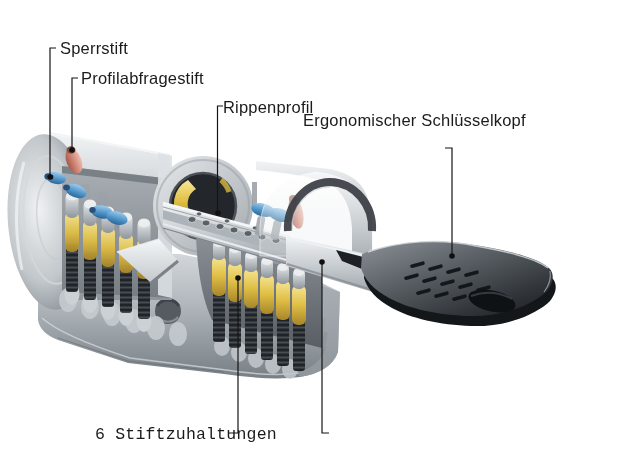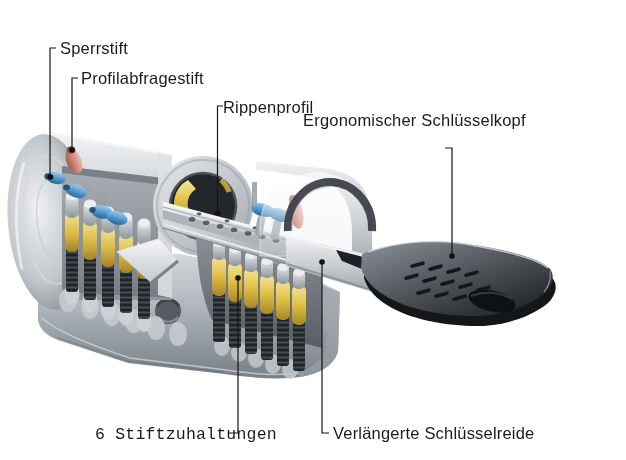--- a/index.html
+++ b/index.html
@@ -338,15 +338,14 @@
     <circle cx="238" cy="278" r="2.8"></circle>
     <circle cx="322" cy="262" r="2.8"></circle>
   </g>
 </svg>
 
 <div class="lbl" style="left:60px;top:40px;">Sperrstift</div>
 <div class="lbl" style="left:81px;top:70px;text-align:center;">Profilabfragestift</div>
 <div class="lbl" style="left:223px;top:99px;">Rippenprofil</div>
 <div class="lbl" style="left:303px;top:112px;">Ergonomischer Schlüsselkopf</div>
 <div class="lbl" style="left:95px;top:426px;font-family:Liberation Mono, monospace;">6 Stiftzuhaltungen</div>
-<div class="lbl" style="left:333px;top:425px;">Verlängerte Schlüsselreide</div>
 
 </div>
 
 </body></html>

